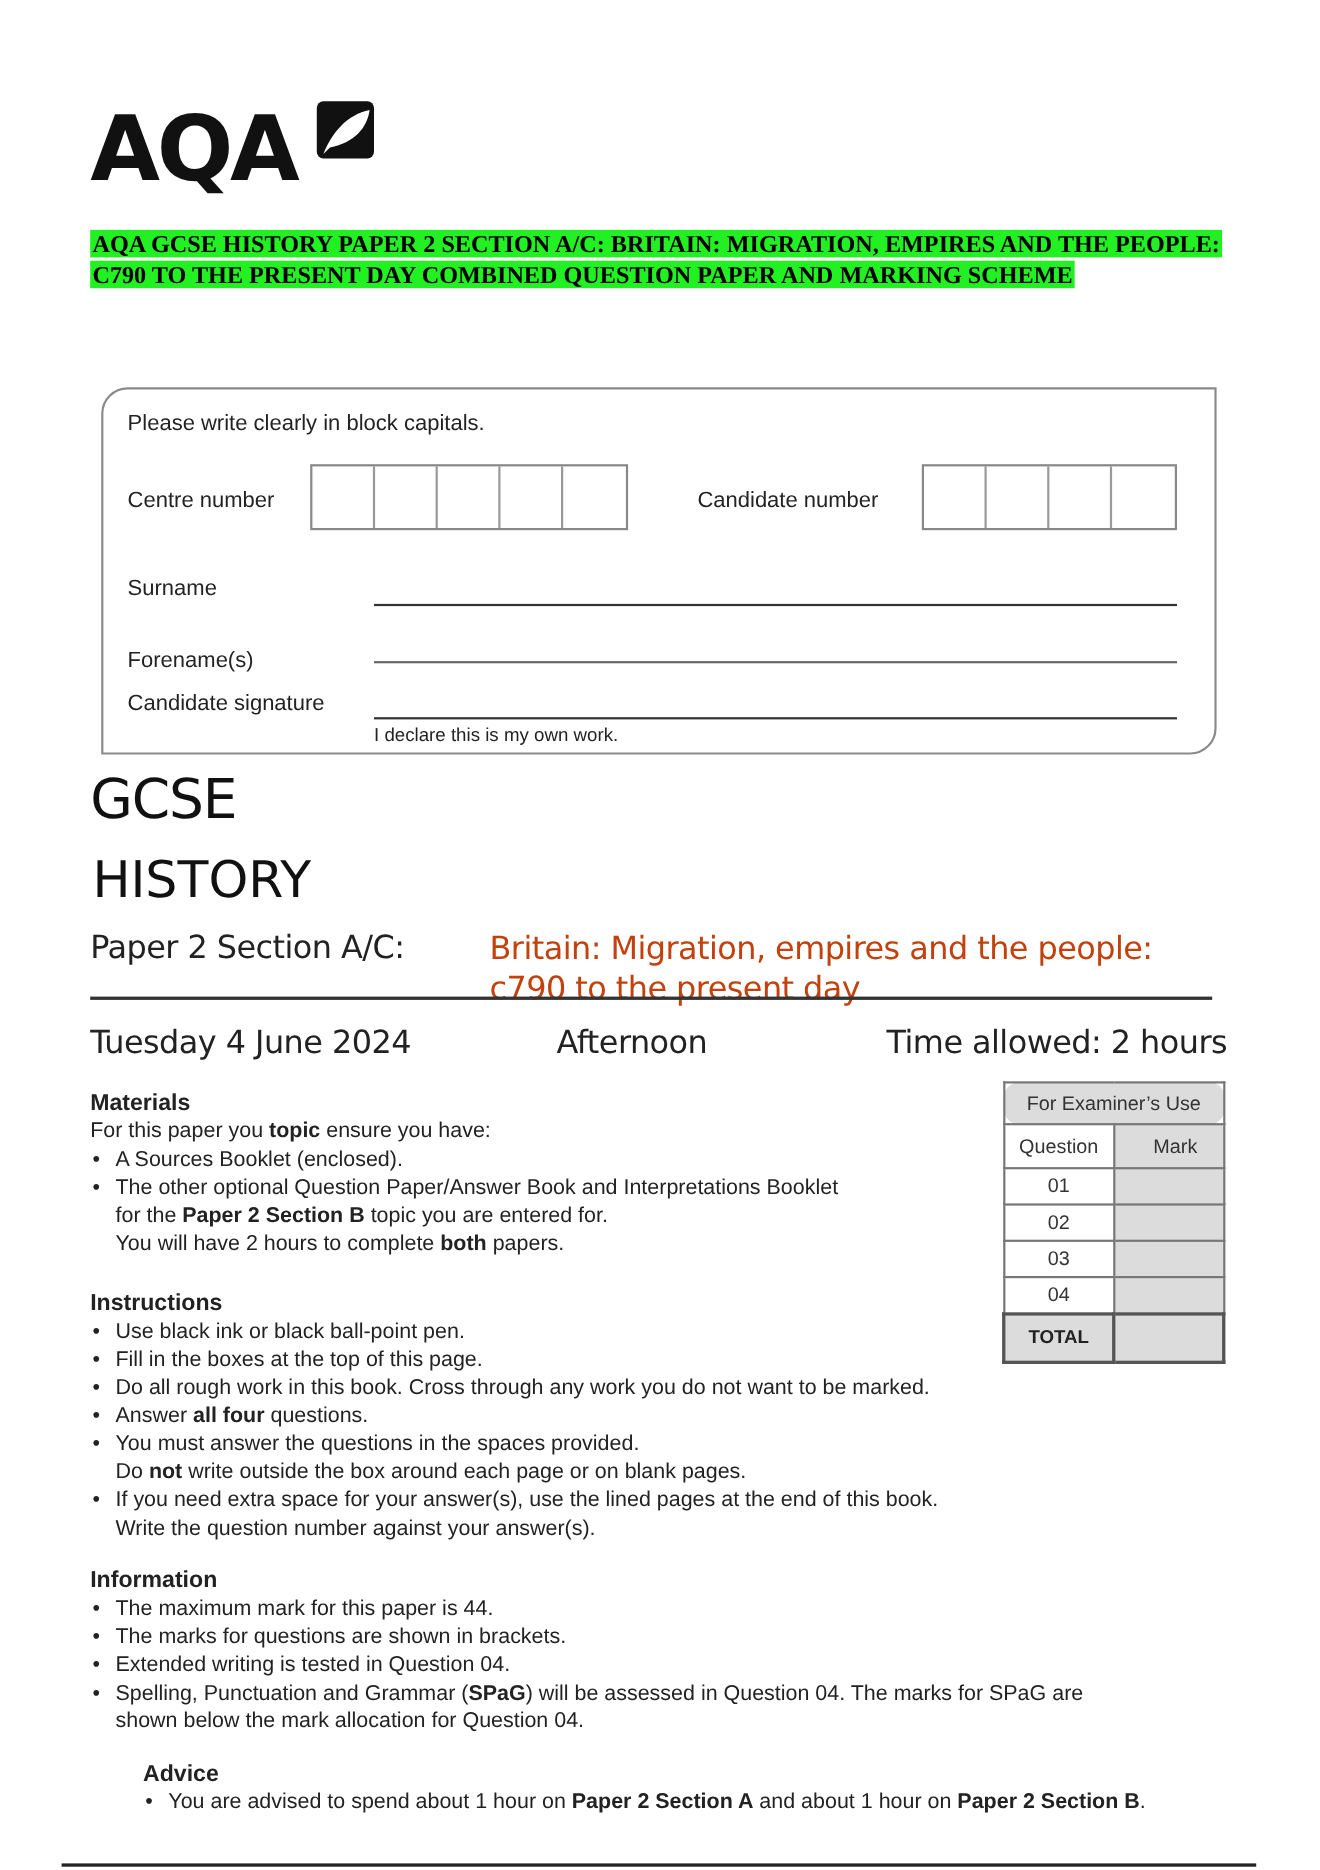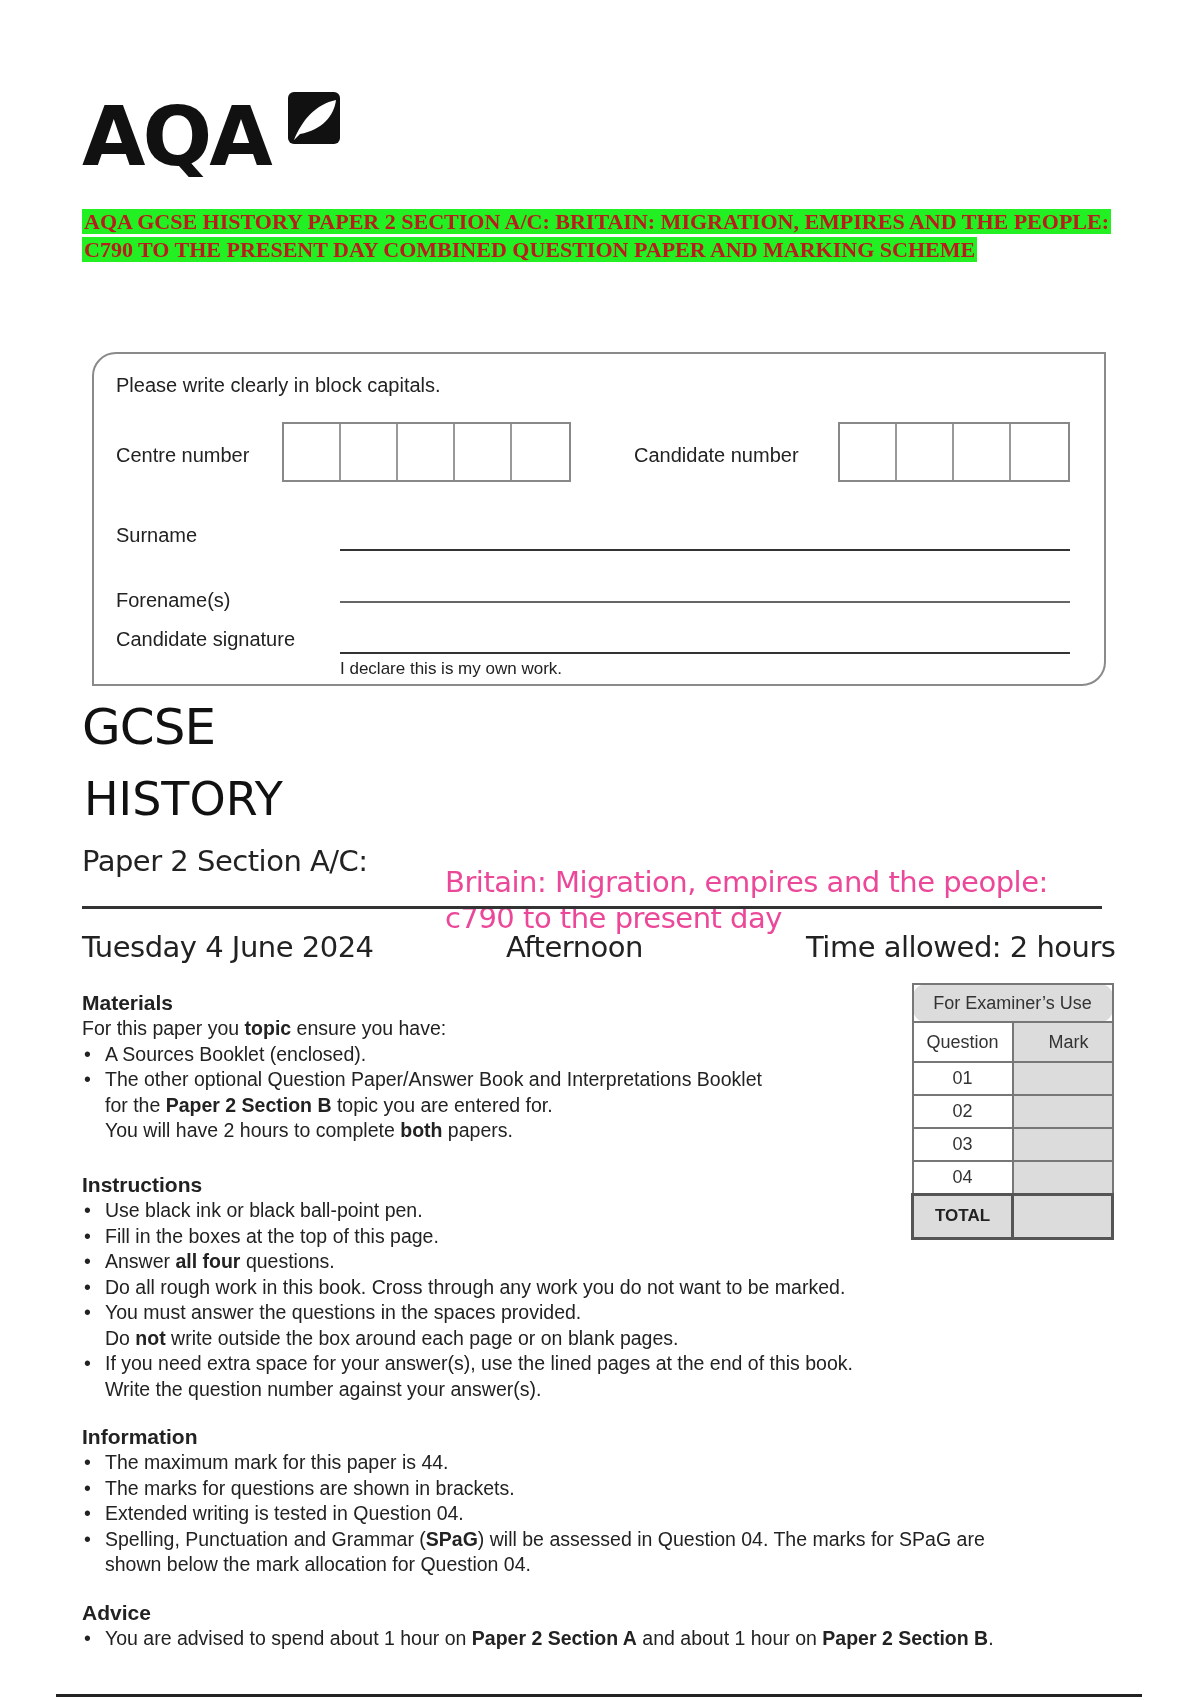--- a/index.html
+++ b/index.html
@@ -7,37 +7,37 @@
   body { position: relative; font-family: "Liberation Sans", sans-serif; color: #1a1a1a; }
 
   .abs { position: absolute; }
 
   
   .logo { left: 82px; top: 90px; width: 270px; height: 90px; }
   .logo-text { position: absolute; left: 0; top: 6px; font-family: "DejaVu Sans", sans-serif; font-weight: 700; font-size: 82px; letter-spacing: -3px; color: #111; line-height: 1; }
   .logo-mark { position: absolute; left: 204px; top: 0; width: 56px; height: 56px; }
 
   
-  .hl-title { left: 82px; top: 208px; width: 1040px; font-family: "Liberation Serif", serif; font-weight: 700; font-size: 22px; line-height: 28px; color: #b91c1c; }
+  .hl-title { left: 82px; top: 208px; width: 1040px; font-family: "Liberation Serif", serif; font-weight: 700; font-size: 22px; line-height: 28px; color: #000000; }
   .hl-title span { background: #22f022; box-decoration-break: clone; -webkit-box-decoration-break: clone; padding: 0 2px; }
 
   
   .cand-box { left: 92px; top: 352px; width: 1014px; height: 334px; border: 2px solid #8a8a8a; border-radius: 24px 0 24px 0; }
   .cand-box .lbl { position: absolute; font-size: 20px; color: #222; }
   .digits { position: absolute; display: flex; border: 2px solid #888; }
   .digit { width: 57px; height: 56px; border-right: 2px solid #999; }
   .digit:last-child { border-right: none; }
   .line-field { position: absolute; height: 2px; background: #333; }
   .declare { position: absolute; font-size: 17px; color: #222; }
 
   
   .gcse { left: 82px; top: 698px; font-family: "DejaVu Sans", sans-serif; font-size: 50px; color: #111; letter-spacing: -1px; }
   .history { left: 84px; top: 772px; font-family: "DejaVu Sans", sans-serif; font-weight: 400; font-size: 46px; color: #111; letter-spacing: 0px; }
   .paper-lbl { left: 82px; top: 844px; font-family: "DejaVu Sans", sans-serif; font-size: 29px; color: #222; letter-spacing: -0.5px; }
-  .paper-topic { left: 445px; top: 864px; font-family: "DejaVu Sans", sans-serif; font-size: 29px; color: #ec4899; line-height: 36px; letter-spacing: -0.5px; }
+  .paper-topic { left: 445px; top: 844px; font-family: "DejaVu Sans", sans-serif; font-size: 29px; color: #c2410c; line-height: 36px; letter-spacing: -0.5px; }
   .rule { left: 82px; top: 906px; width: 1020px; height: 3px; background: #333; }
   .date-row { top: 930px; font-family: "DejaVu Sans", sans-serif; font-size: 29px; color: #222; letter-spacing: -0.5px; }
 
   
   .exam-table { left: 911px; top: 983px; border-collapse: collapse; font-size: 18px; color: #333; }
   .exam-table td, .exam-table th { border: 2px solid #777; text-align: center; font-weight: normal; }
   .exam-table .head { background: #dcdcdc; height: 38px; width: 200px; border-radius: 13px; }
   .exam-table .q { background: #fff; width: 100px; height: 33px; }
   .exam-table .m { background: #dcdcdc; width: 100px; padding-left: 12px; }
   .exam-table .qh { height: 40px; }
@@ -156,42 +156,42 @@
   </ul>
   <div class="cont"><span>for the </span><b>Paper 2 Section B</b><span> topic you are entered for.</span></div>
   <div class="cont"><span>You will have 2 hours to complete </span><b>both</b><span> papers.</span></div>
 </div>
 
 <div class="abs section" style="top:1172px;">
   <h3>Instructions</h3>
   <ul>
     <li>Use black ink or black ball-point pen.</li>
     <li>Fill in the boxes at the top of this page.</li>
+    <li>Do all rough work in this book. Cross through any work you do not want to be marked.</li>
     <li><span>Answer </span><b>all four</b><span> questions.</span></li>
-    <li>Do all rough work in this book. Cross through any work you do not want to be marked.</li>
     <li>You must answer the questions in the spaces provided.</li>
   </ul>
   <div class="cont"><span>Do </span><b>not</b><span> write outside the box around each page or on blank pages.</span></div>
   <ul>
     <li>If you need extra space for your answer(s), use the lined pages at the end of this book.</li>
   </ul>
   <div class="cont">Write the question number against your answer(s).</div>
 </div>
 
 <div class="abs section" style="top:1424px; width:1020px;">
   <h3>Information</h3>
   <ul>
     <li>The maximum mark for this paper is 44.</li>
     <li>The marks for questions are shown in brackets.</li>
     <li>Extended writing is tested in Question 04.</li>
     <li><span>Spelling, Punctuation and Grammar (</span><b>SPaG</b><span>) will be assessed in Question 04. The marks for SPaG are</span></li>
   </ul>
   <div class="cont">shown below the mark allocation for Question 04.</div>
 </div>
 
-<div class="abs section" style="top:1600px; width:1060px;">
+<div class="abs section" style="top:1600px; width:1060px;margin-left:48px;">
   <h3>Advice</h3>
   <ul>
     <li><span>You are advised to spend about 1 hour on </span><b>Paper 2 Section A</b><span> and about 1 hour on </span><b>Paper 2 Section B</b><span>.</span></li>
   </ul>
 </div>
 
 <div class="abs bottom-rule"></div>
 
 </body></html>

